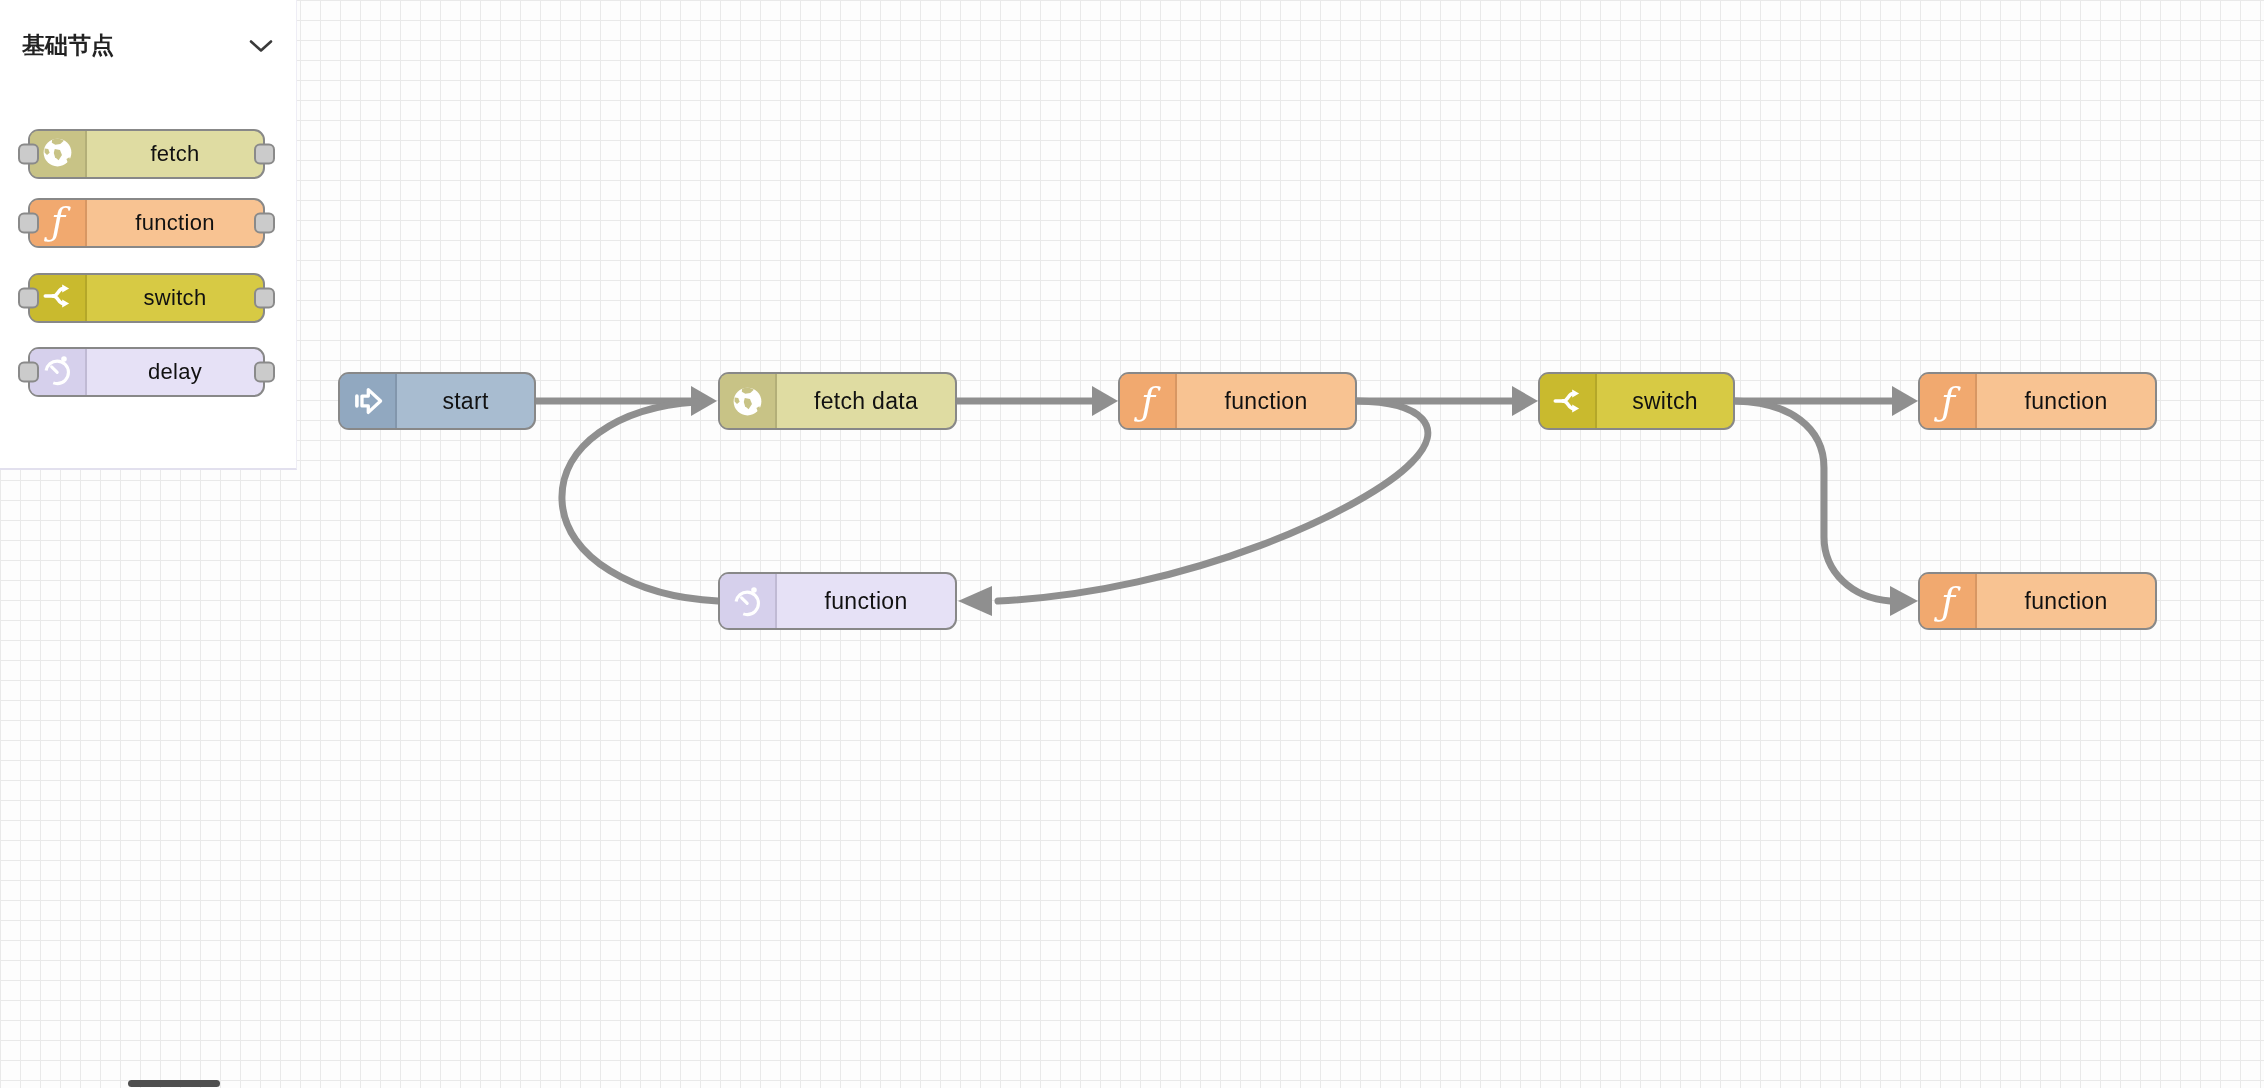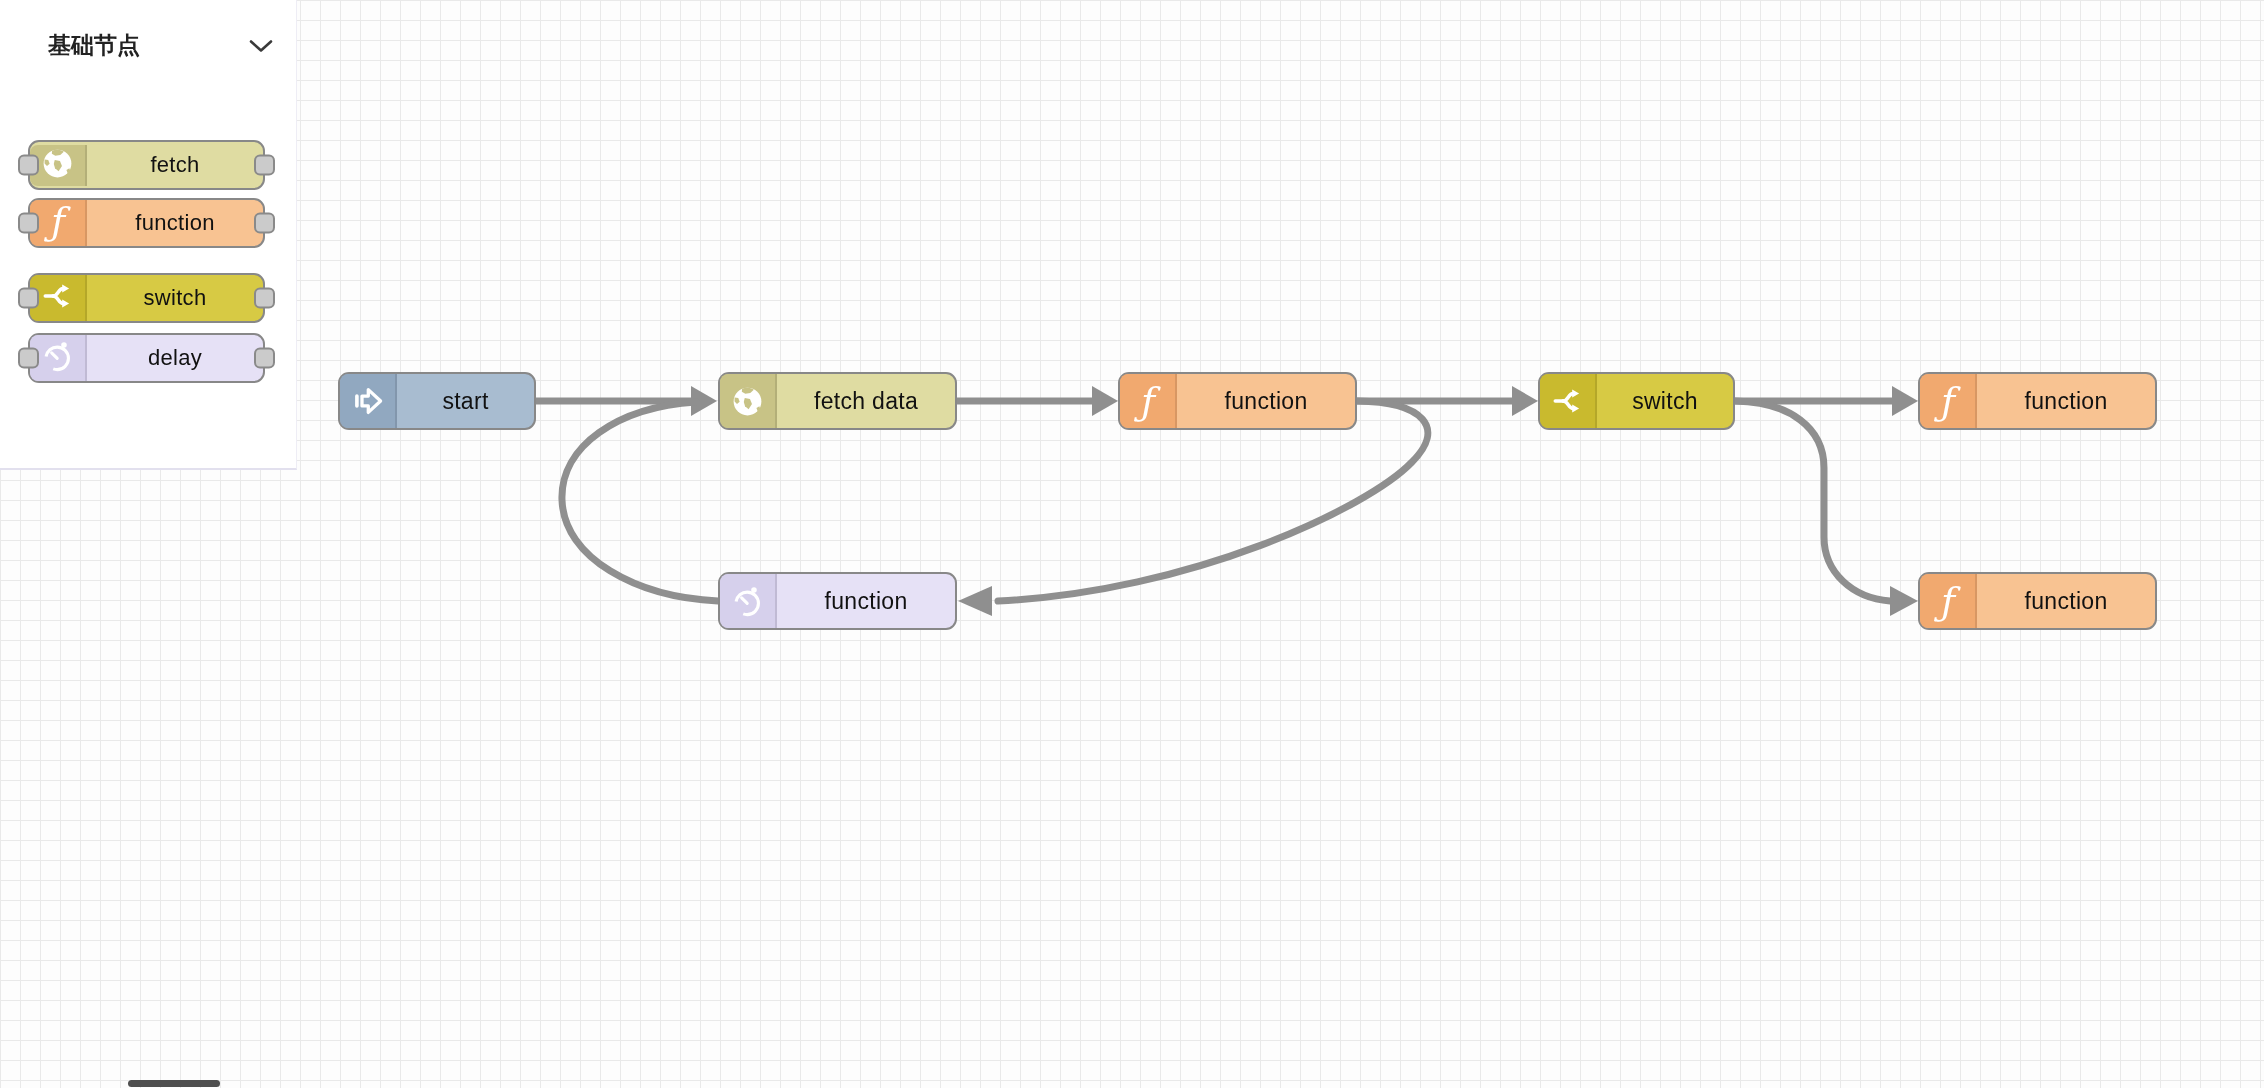--- a/index.html
+++ b/index.html
@@ -42,21 +42,21 @@
   }
   .port-l{left:-12px}
   .port-r{right:-12px}
 
   .sidebar{
     position:absolute;left:0;top:0;width:296px;height:468px;background:#ffffff;
     border-right:1px solid #eeedf5;border-bottom:2px solid #e2e0ee;z-index:5;
   }
   .sidebar-header{
     display:flex;align-items:center;justify-content:space-between;
-    padding:30px 22px 0 48px;
+    padding:30px 22px 0 22px;
   }
   .sidebar-title{font-size:23px;font-weight:700;color:#222222;}
   .chev{display:block;}
 
   .hscroll-thumb{
     position:absolute;left:128px;bottom:1px;width:92px;height:7px;
     background:#4f4f4f;border-radius:4px;z-index:9;
   }
 </style>
 </head>
@@ -164,21 +164,21 @@
 </div>
 
 <aside class="sidebar">
   <div class="sidebar-header">
     <span class="sidebar-title">基础节点</span>
     <svg class="chev" width="26" height="16" viewBox="0 0 26 16">
       <polyline points="3,3.5 13,12.5 23,3.5" fill="none" stroke="#3a3a3a" stroke-width="2.6" stroke-linecap="round" stroke-linejoin="round"></polyline>
     </svg>
   </div>
   <div id="palette">
-    <div class="node palette-item" style="--body: #dfdca2; --strip: #c8c386; position: absolute; top: 140px; align-items: center;">
+    <div class="node palette-item" style="--body: #dfdca2; --strip: #c8c386; position: absolute; top: 129px;">
       <span class="port port-l"></span>
       <span class="strip">
           <span class="icon-slot"><svg width="37" height="37" viewBox="0 0 24 24">
               <circle cx="12" cy="12" r="9" fill="#ffffff"></circle>
               <path fill="currentColor" d="M8.5 3.8c2.2-1 5.4-.9 7.6.6l-2.3 2.1-3.2.4-2.3-1.2z"></path>
               <path fill="currentColor" d="M10.2 9.8l3.4.6 1.3 3.2-2.2 3.4-2.3-2-.8-2.6z"></path>
               <path fill="currentColor" d="M3.6 9.4l2.4.4.9 2.4-1.7 1.4-1.6-1.6z"></path>
               <path fill="currentColor" d="M17.8 16.2l1.9-1.1.6 1.8-1.7 1.4z"></path>
             </svg></span>
         </span>
@@ -202,21 +202,21 @@
               <path d="M3.5 12h5.2" fill="none" stroke="#fff" stroke-width="2.3" stroke-linecap="round"></path>
               <path d="M8.7 12c3.6 0 3.3-5 6.8-5" fill="none" stroke="#fff" stroke-width="2.3" stroke-linecap="round"></path>
               <path d="M8.7 12c3.6 0 3.3 5 6.8 5" fill="none" stroke="#fff" stroke-width="2.3" stroke-linecap="round"></path>
               <polygon points="14.8,4.4 19.4,7 14.8,9.6" fill="#fff"></polygon>
               <polygon points="14.8,14.4 19.4,17 14.8,19.6" fill="#fff"></polygon>
             </svg></span>
         </span>
       <span class="nlabel">switch</span>
       <span class="port port-r"></span>
     </div>
-    <div class="node palette-item" style="--body: #e6e1f6; --strip: #d6d0ec; position: absolute; top: 333px; text-align: right;">
+    <div class="node palette-item" style="--body: #e6e1f6; --strip: #d6d0ec; position: absolute; top: 347px; text-align: right;">
       <span class="port port-l"></span>
       <span class="strip">
           <span class="icon-slot"><svg width="37" height="37" viewBox="0 0 24 24">
               <circle cx="11.8" cy="13.2" r="7.3" fill="none" stroke="#fff" stroke-width="2" stroke-dasharray="36 10" stroke-dashoffset="-24"></circle>
               <path d="M11.8 13.2L8.2 9.6" stroke="#fff" stroke-width="2" stroke-linecap="round"></path>
               <circle cx="16.2" cy="4.6" r="1.8" fill="#fff"></circle>
             </svg></span>
         </span>
       <span class="nlabel">delay</span>
       <span class="port port-r"></span>

